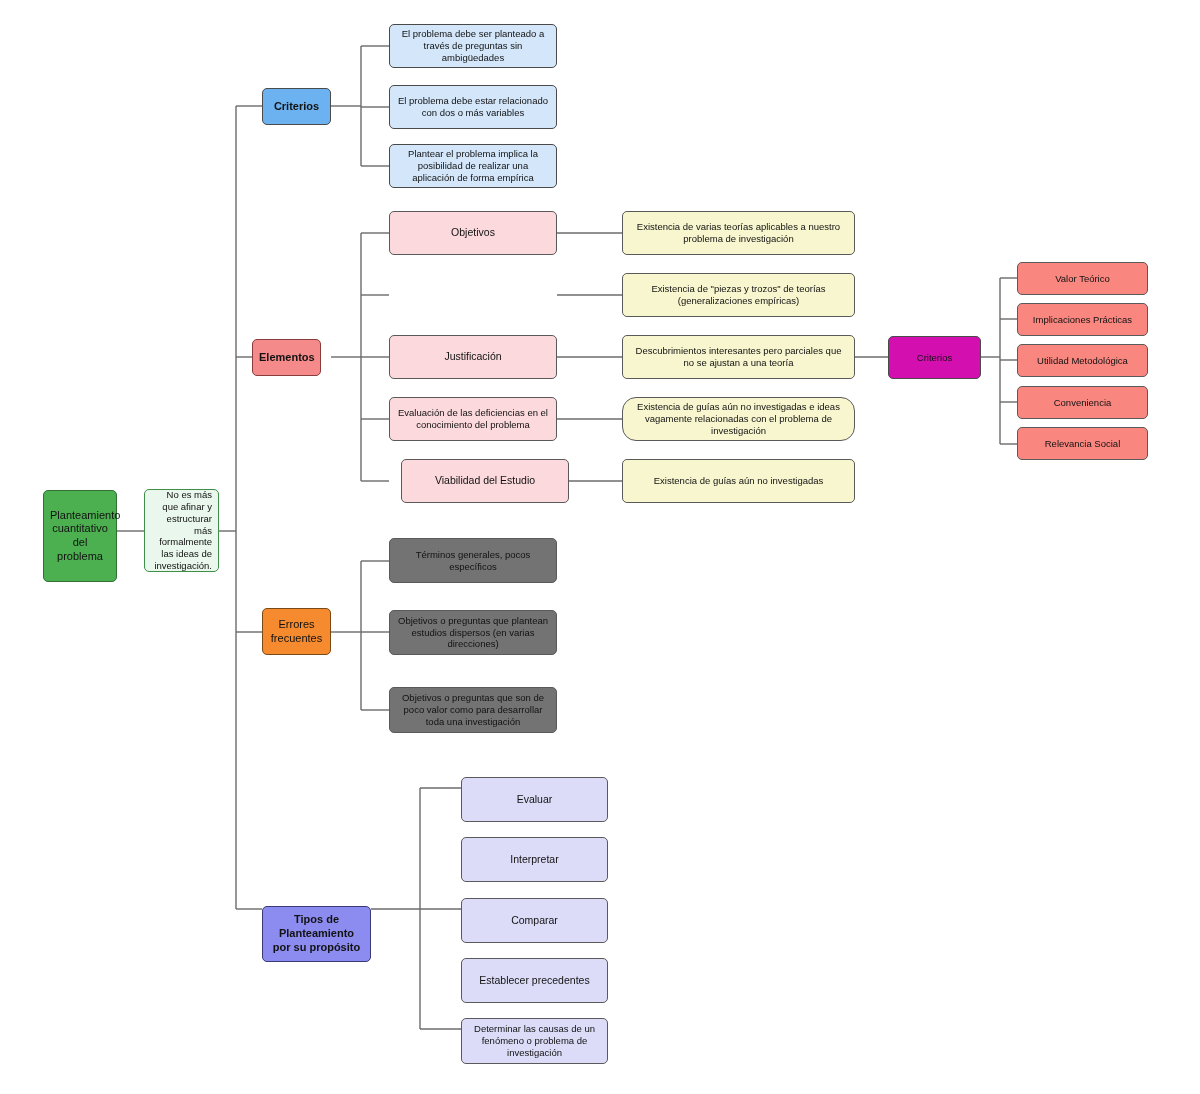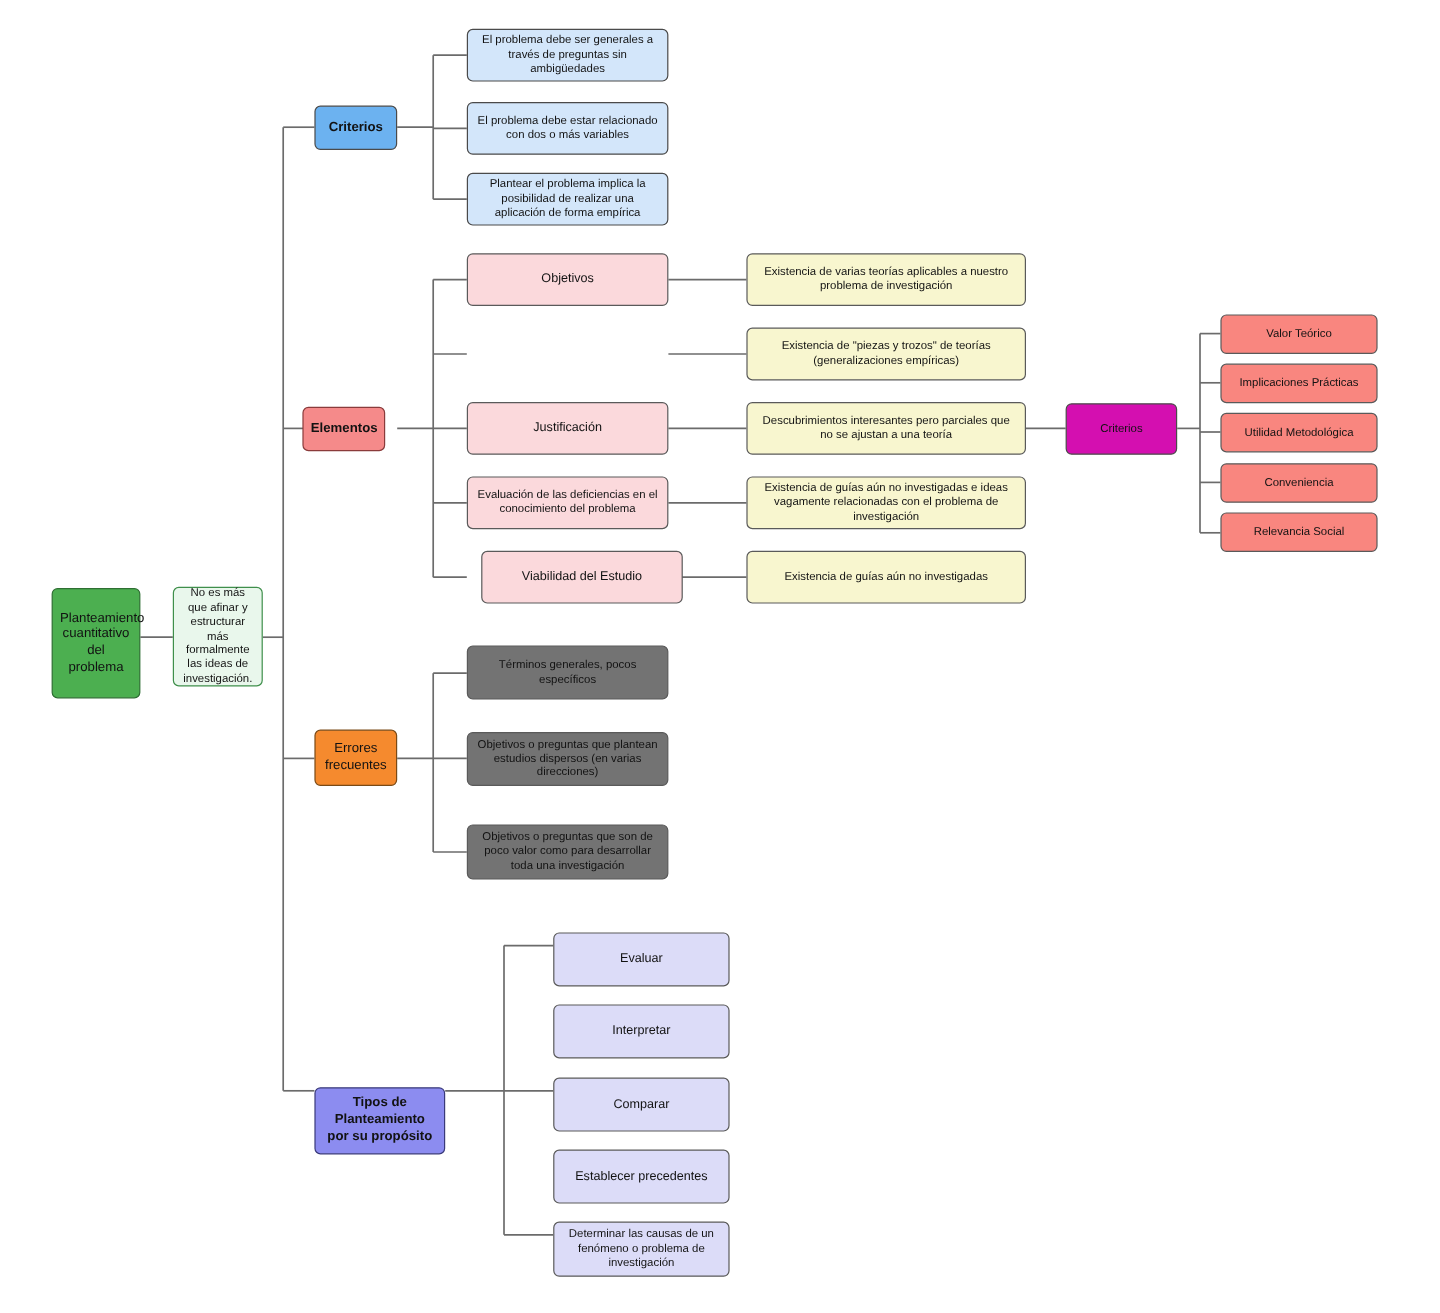--- a/index.html
+++ b/index.html
@@ -44,21 +44,21 @@
     border-radius: 5px;
     color: #121212;
     line-height: 1.25;
     padding: 2px 6px;
     box-shadow: 0 0 0 0 rgba(0,0,0,0);
   }
   .node span { display: block; width: 100%; }
 
   
   .c-green   { background: #4CAF50; border-color: #2f6f33; }
-  .c-mint    { background: #e9f7ec; border-color: #3f8f4b; }
+  .c-mint    { background: #e9f7ec; border-color: #3f8f4b; text-align: right; }
   .c-blue    { background: #6cb2f0; border-color: #4a4a4a; font-weight: bold; }
   .c-lblue   { background: #d3e6fa; border-color: #4a4a4a; }
   .c-salmon  { background: #f58a8a; border-color: #8a3b3b; font-weight: bold; }
   .c-pink    { background: #fbd9dc; border-color: #5a5a5a; }
   .c-yellow  { background: #f8f6cf; border-color: #5a5a5a; }
   .c-magenta { background: #d40fb0; border-color: #4a4a4a; }
   .c-red     { background: #f9867f; border-color: #5a5a5a; }
   .c-orange  { background: #f58a2e; border-color: #7a4a16; }
   .c-lorange { background: #737373; border-color: #5a5a5a; }
   .c-purple  { background: #8c8cf0; border-color: #3a3a7a; font-weight: bold; }
@@ -134,21 +134,21 @@
   </div>
 
   <div class="node c-mint fs-9" style="left:144px; top:489px; width:75px; height:83px;">
     <span>No es más que afinar y estructurar más formalmente las ideas de investigación.</span>
   </div>
 
   <div class="node c-blue fs-11" style="left:262px; top:88px; width:69px; height:37px;">
     <span>Criterios</span>
   </div>
   <div class="node c-lblue fs-9" style="left:389px; top:24px; width:168px; height:44px;">
-    <span>El problema debe ser generales a través de preguntas sin ambigüedades</span>
+    <span>El problema debe ser planteado a través de preguntas sin ambigüedades</span>
   </div>
   <div class="node c-lblue fs-9" style="left:389px; top:85px; width:168px; height:44px;">
     <span>El problema debe estar relacionado con dos o más variables</span>
   </div>
   <div class="node c-lblue fs-9" style="left:389px; top:144px; width:168px; height:44px;">
     <span>Plantear el problema implica la posibilidad de realizar una aplicación de forma empírica</span>
   </div>
 
   <div class="node c-salmon fs-11" style="left:252px; top:339px; width:69px; height:37px;">
     <span>Elementos</span>
@@ -168,21 +168,21 @@
 
   <div class="node c-yellow fs-9" style="left:622px; top:211px; width:233px; height:44px;">
     <span>Existencia de varias teorías aplicables a nuestro problema de investigación</span>
   </div>
   <div class="node c-yellow fs-9" style="left:622px; top:273px; width:233px; height:44px;">
     <span>Existencia de "piezas y trozos" de teorías (generalizaciones empíricas)</span>
   </div>
   <div class="node c-yellow fs-9" style="left:622px; top:335px; width:233px; height:44px;">
     <span>Descubrimientos interesantes pero parciales que no se ajustan a una teoría</span>
   </div>
-  <div class="node c-yellow fs-9" style="left:622px; top:397px; width:233px; height:44px;">
+  <div class="node c-yellow fs-9" style="left:622px; top:397px; width:233px; height:44px;border-radius:14px;">
     <span>Existencia de guías aún no investigadas e ideas vagamente relacionadas con el problema de investigación</span>
   </div>
   <div class="node c-yellow fs-9" style="left:622px; top:459px; width:233px; height:44px;">
     <span>Existencia de guías aún no investigadas</span>
   </div>
 
   <div class="node c-magenta fs-9" style="left:888px; top:336px; width:93px; height:43px;">
     <span>Criterios</span>
   </div>
   <div class="node c-red fs-9" style="left:1017px; top:262px; width:131px; height:33px;">

